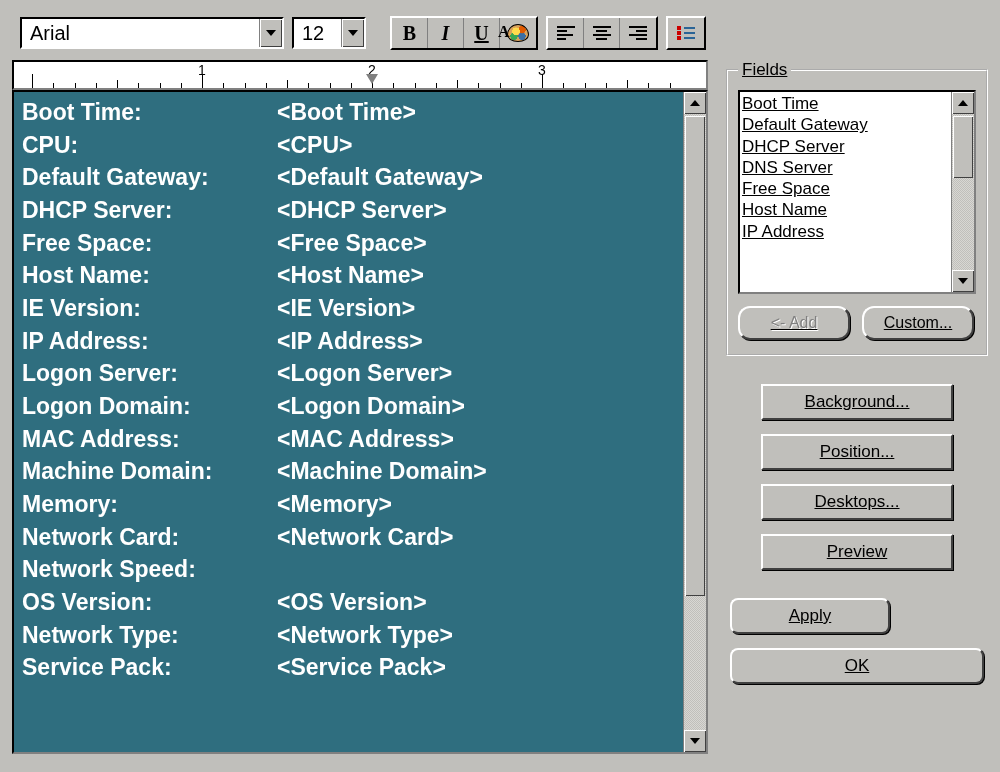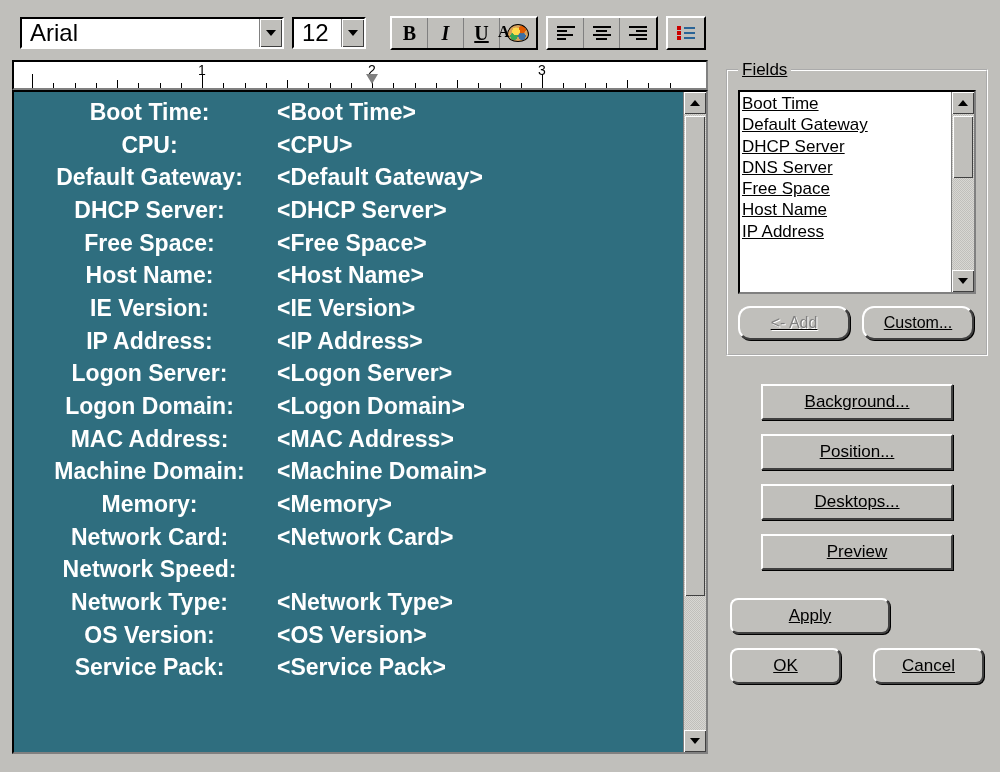--- a/index.html
+++ b/index.html
@@ -34,21 +34,21 @@
     border: 2px inset #808080;
     border-top-color:#404040;
     border-left-color:#404040;
     border-right-color:#fff;
     border-bottom-color:#fff;
     box-shadow: inset 1px 1px 0 #fff;
   }
   .combo .text {
     padding: 0 8px;
     font-family: Arial, sans-serif;
-    font-size: 24px;
+    font-size: 20px;
     white-space: nowrap;
   }
   .combo.font { width: 260px; }
   .combo.font .text { flex: 1; }
   .combo.size { width: 70px; }
   .combo.size .text { flex:1; text-align:left; }
   .drop-btn {
     width: 22px;
     height: 100%;
     background: #c0bfbb;
@@ -161,21 +161,20 @@
   }
 
   
   .editor-wrap{
     flex:1;
     display:flex;
     border: 2px inset #808080;
     border-top-color:#404040; border-left-color:#404040;
     background:#fff;
     overflow:hidden;
-    text-align:center;
   }
   .editor{
     flex:1;
     background:#2f6e7f;
     color:#fff;
     font-family: Arial, sans-serif;
     font-size: 23px;
     font-weight:bold;
     padding: 4px 6px 0 8px;
     overflow:hidden;
@@ -439,26 +438,26 @@
               <span class="val">&lt;Memory&gt;</span>
             </div>
             <div class="row">
               <span class="lbl">Network Card:</span>
               <span class="val">&lt;Network Card&gt;</span>
             </div>
             <div class="row">
               <span class="lbl">Network Speed:</span>
             </div>
             <div class="row">
+              <span class="lbl">OS Version:</span>
+              <span class="val">&lt;OS Version&gt;</span>
+            </div>
+            <div class="row">
               <span class="lbl">Network Type:</span>
               <span class="val">&lt;Network Type&gt;</span>
-            </div>
-            <div class="row">
-              <span class="lbl">OS Version:</span>
-              <span class="val">&lt;OS Version&gt;</span>
             </div>
             <div class="row">
               <span class="lbl">Service Pack:</span>
               <span class="val">&lt;Service Pack&gt;</span>
             </div>
           </div>
         <div class="vscroll">
           <div class="sbtn">
               <div class="arrow-up"></div>
             </div>
@@ -509,19 +508,18 @@
         <div class="btn">Desktops...</div>
         <div class="btn">Preview</div>
       </div>
 
       <div class="bottom-btns">
         <div class="apply-wrap">
             <div class="btn">Apply</div>
           </div>
         <div class="row2">
           <div class="btn">OK</div>
-          <div class="btn">Cancel</div>
         </div>
       </div>
     </div>
   </div>
 
 </div>
 
 </body></html>

